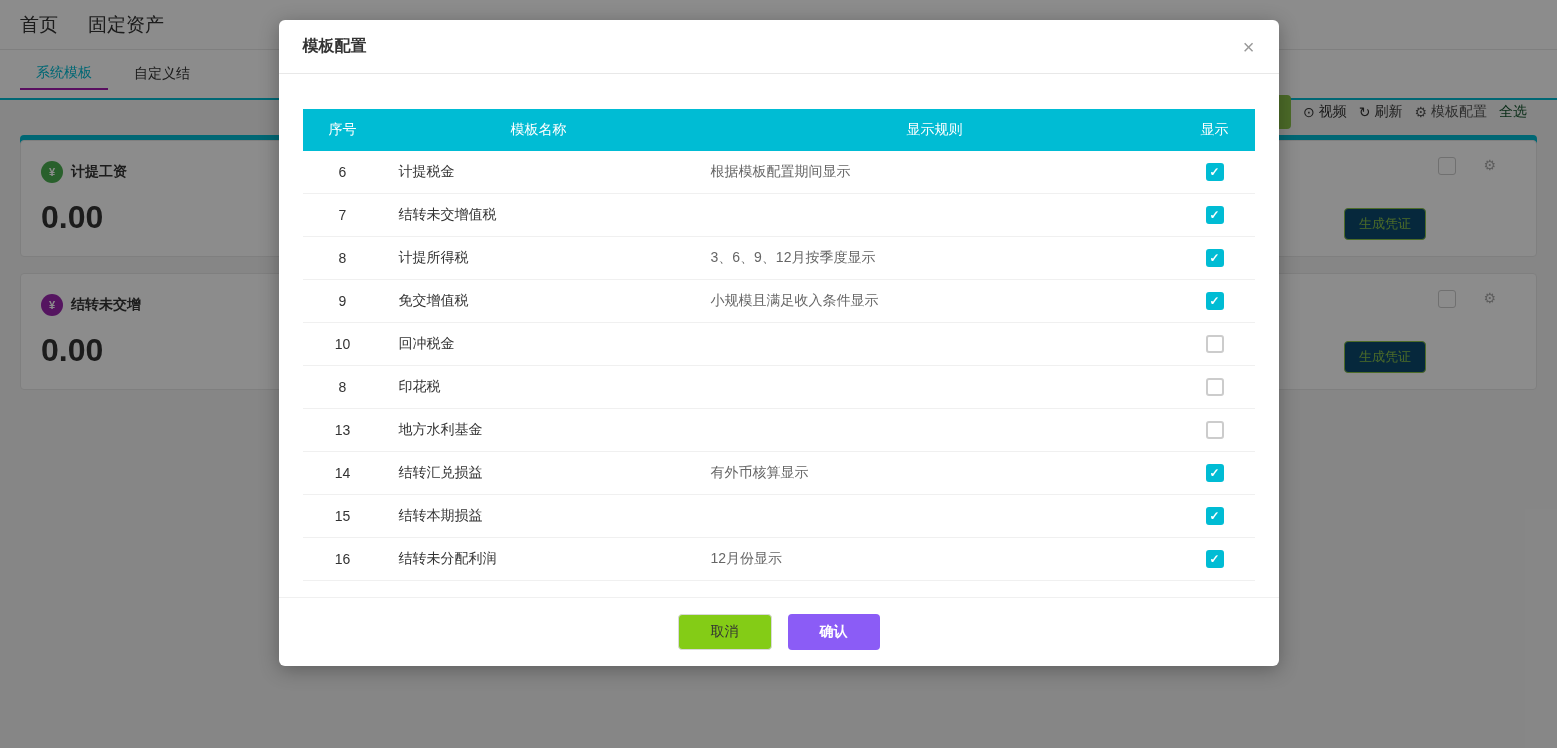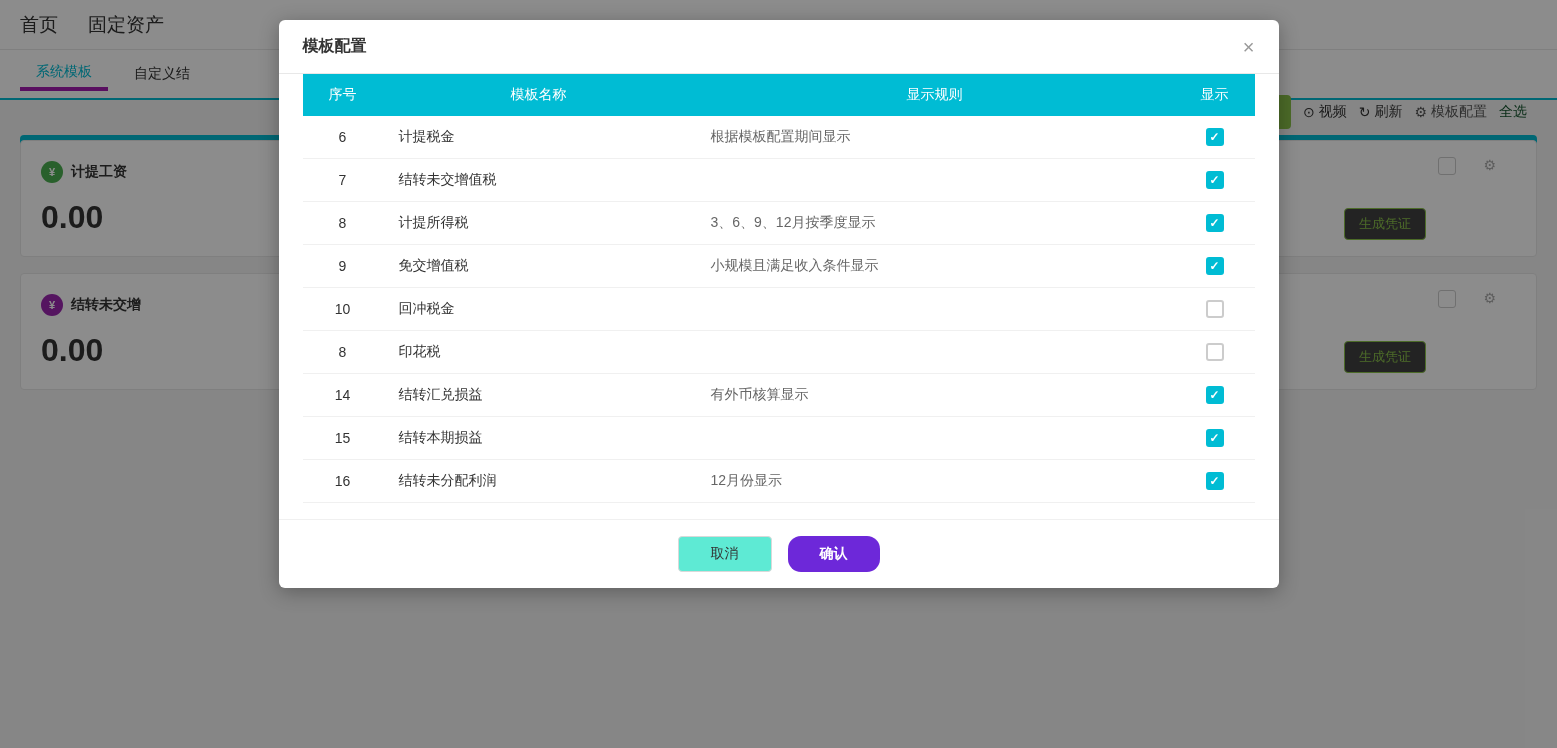--- a/index.html
+++ b/index.html
@@ -52,21 +52,21 @@
     .tab-btn {
       padding: 6px 16px;
       border: none;
       background: none;
       cursor: pointer;
       font-size: 14px;
       color: #333;
     }
     .tab-btn.active {
       color: #00bcd4;
-      border-bottom: 4px solid #a21caf;
+      border-bottom: 2px solid #a21caf;
     }
 
     
     .actions-bar {
       position: absolute;
       top: 95px;
       right: 30px;
       display: flex;
       align-items: center;
       gap: 12px;
@@ -197,20 +197,21 @@
       border: none;
       font-size: 20px;
       cursor: pointer;
       color: #999;
       line-height: 1;
     }
     .modal-body {
       flex: 1;
       overflow-y: auto;
       padding: 0 24px 16px 24px;
+      margin-top: 35px;
     }
 
     
     .config-table {
       width: 100%;
       border-collapse: collapse;
     }
     .config-table thead tr {
       background: #00bcd4;
     }
@@ -275,31 +276,31 @@
     .modal-footer {
       display: flex;
       justify-content: center;
       gap: 16px;
       padding: 16px 24px;
       border-top: 1px solid #f0f0f0;
     }
     .btn-cancel {
       padding: 8px 32px;
       border: 1px solid #d9d9d9;
-      background: #5eead4;
+      background: #84cc16;
       border-radius: 4px;
       font-size: 14px;
       cursor: pointer;
       color: #333;
     }
     .btn-confirm {
       padding: 8px 32px;
       border: none;
-      background: #6d28d9;
-      border-radius: 13px;
+      background: #8b5cf6;
+      border-radius: 4px;
       font-size: 14px;
       cursor: pointer;
       color: #fff;
       font-weight: bold;
     }
 
     
     .icon-circle-green {
       width: 22px; height: 22px;
       background: #4caf50;
@@ -318,21 +319,21 @@
       align-items: center;
       justify-content: center;
       color: #fff;
       font-size: 11px;
     }
 
     
     .btn-generate {
       border: 1px solid #8bc34a;
       color: #8bc34a;
-      background: #404040;
+      background: #0c4a6e;
       padding: 6px 14px;
       border-radius: 4px;
       cursor: pointer;
       font-size: 13px;
     }
   </style>
 </head>
 <body>
 
 <div class="bg-page">
@@ -462,20 +463,30 @@
               <td>8</td>
               <td>印花税</td>
               <td></td>
               <td>
                 <div class="checkbox-cell">
                   <span class="custom-checkbox"></span>
                 </div>
               </td>
             </tr>
             <tr>
+              <td>13</td>
+              <td>地方水利基金</td>
+              <td></td>
+              <td>
+                <div class="checkbox-cell">
+                  <span class="custom-checkbox"></span>
+                </div>
+              </td>
+            </tr>
+            <tr>
               <td>14</td>
               <td>结转汇兑损益</td>
               <td>有外币核算显示</td>
               <td>
                 <div class="checkbox-cell">
                   <span class="custom-checkbox checked"></span>
                 </div>
               </td>
             </tr>
             <tr>

